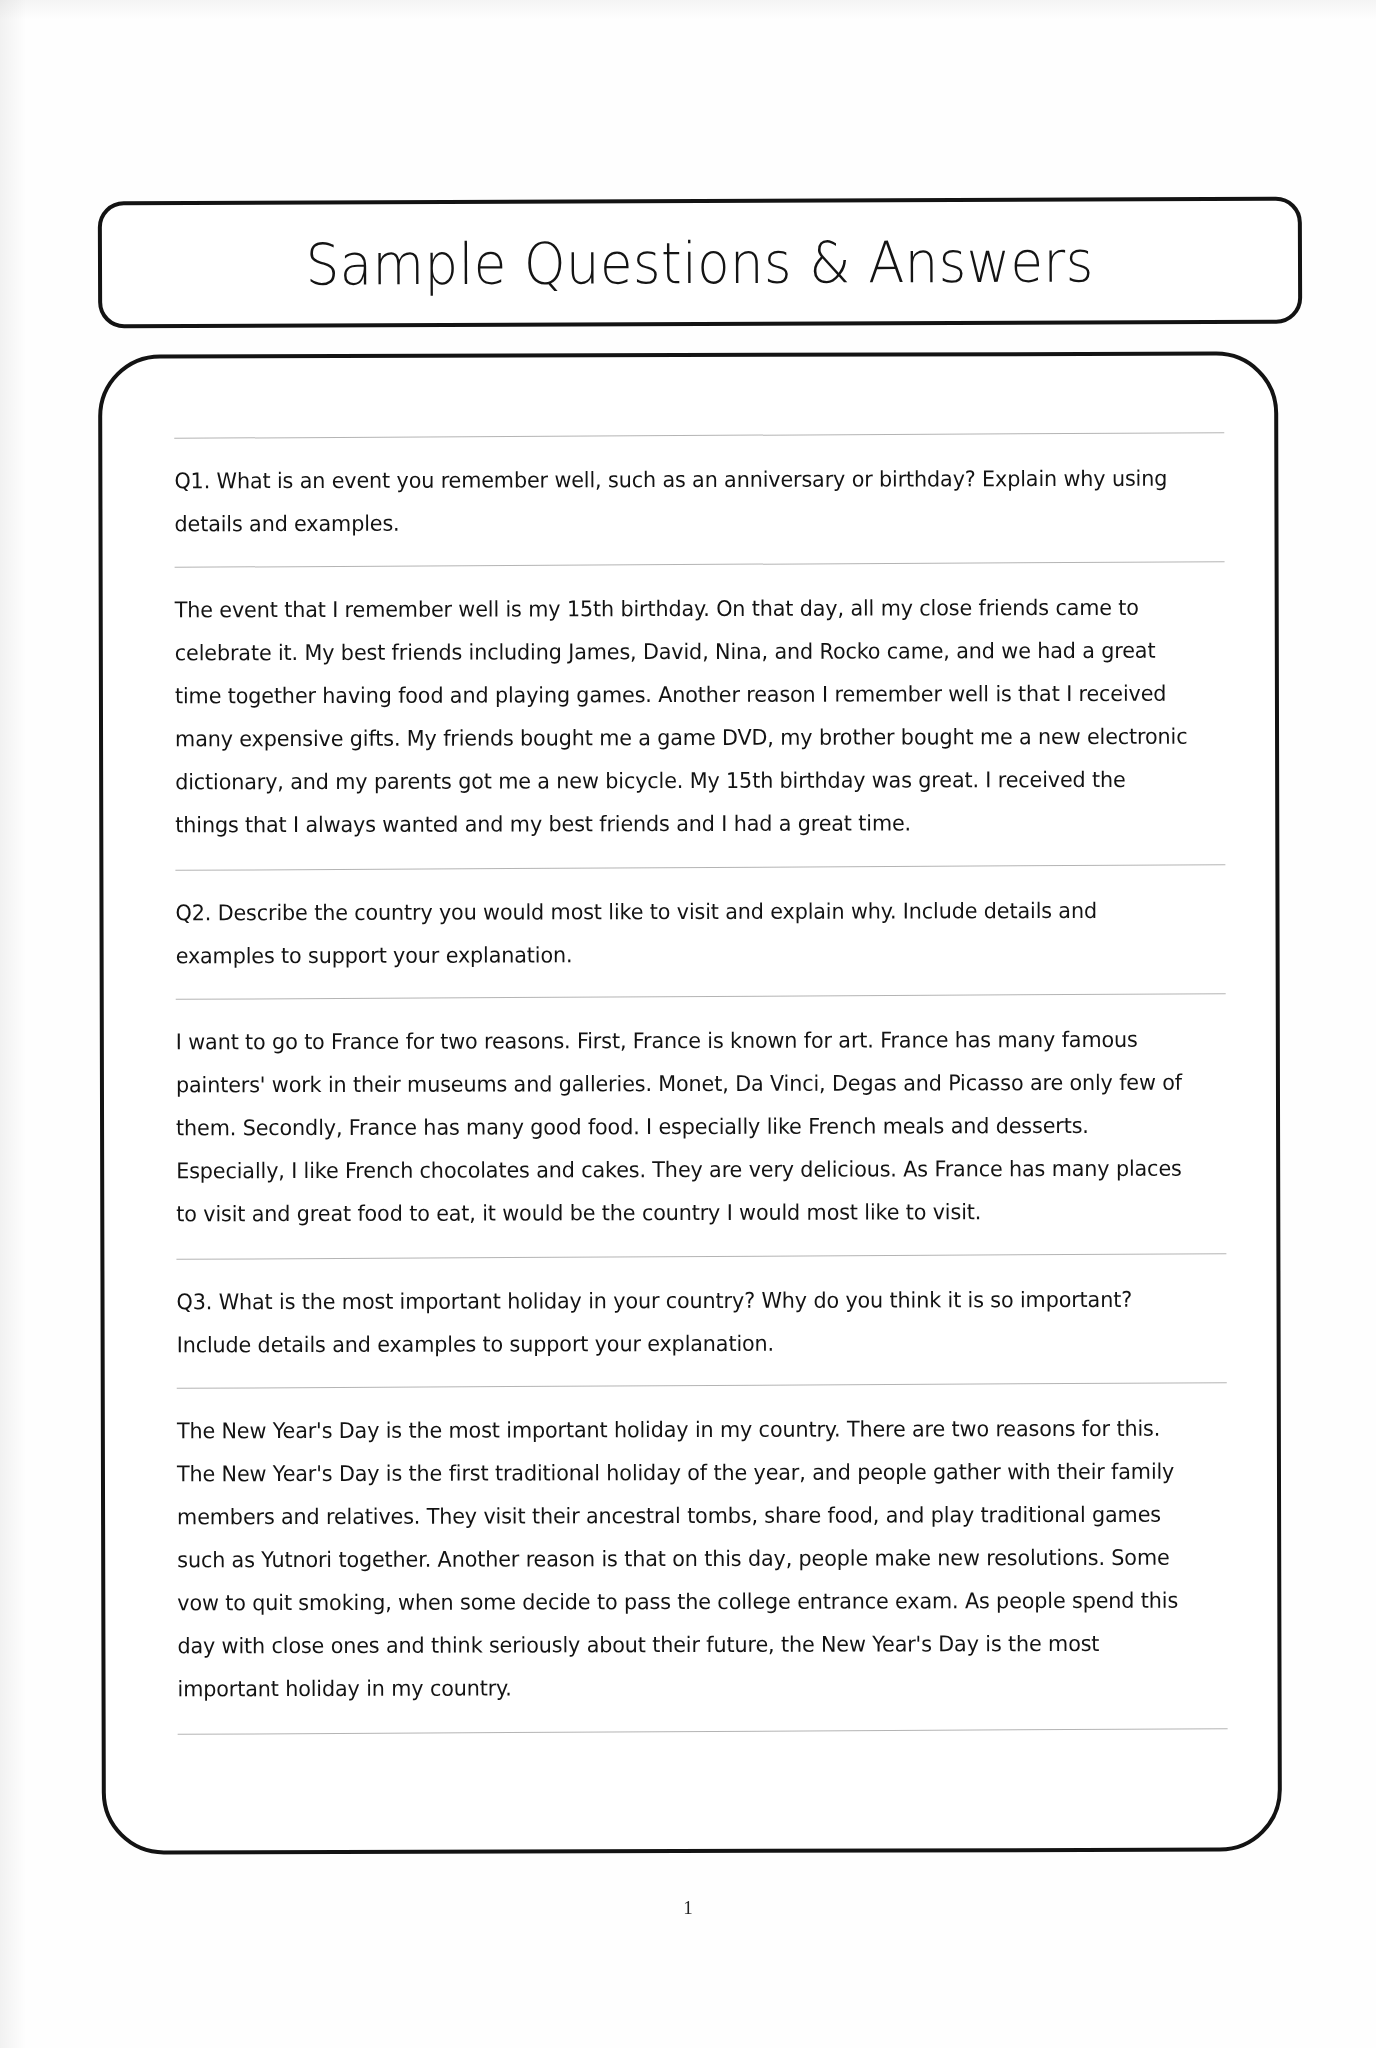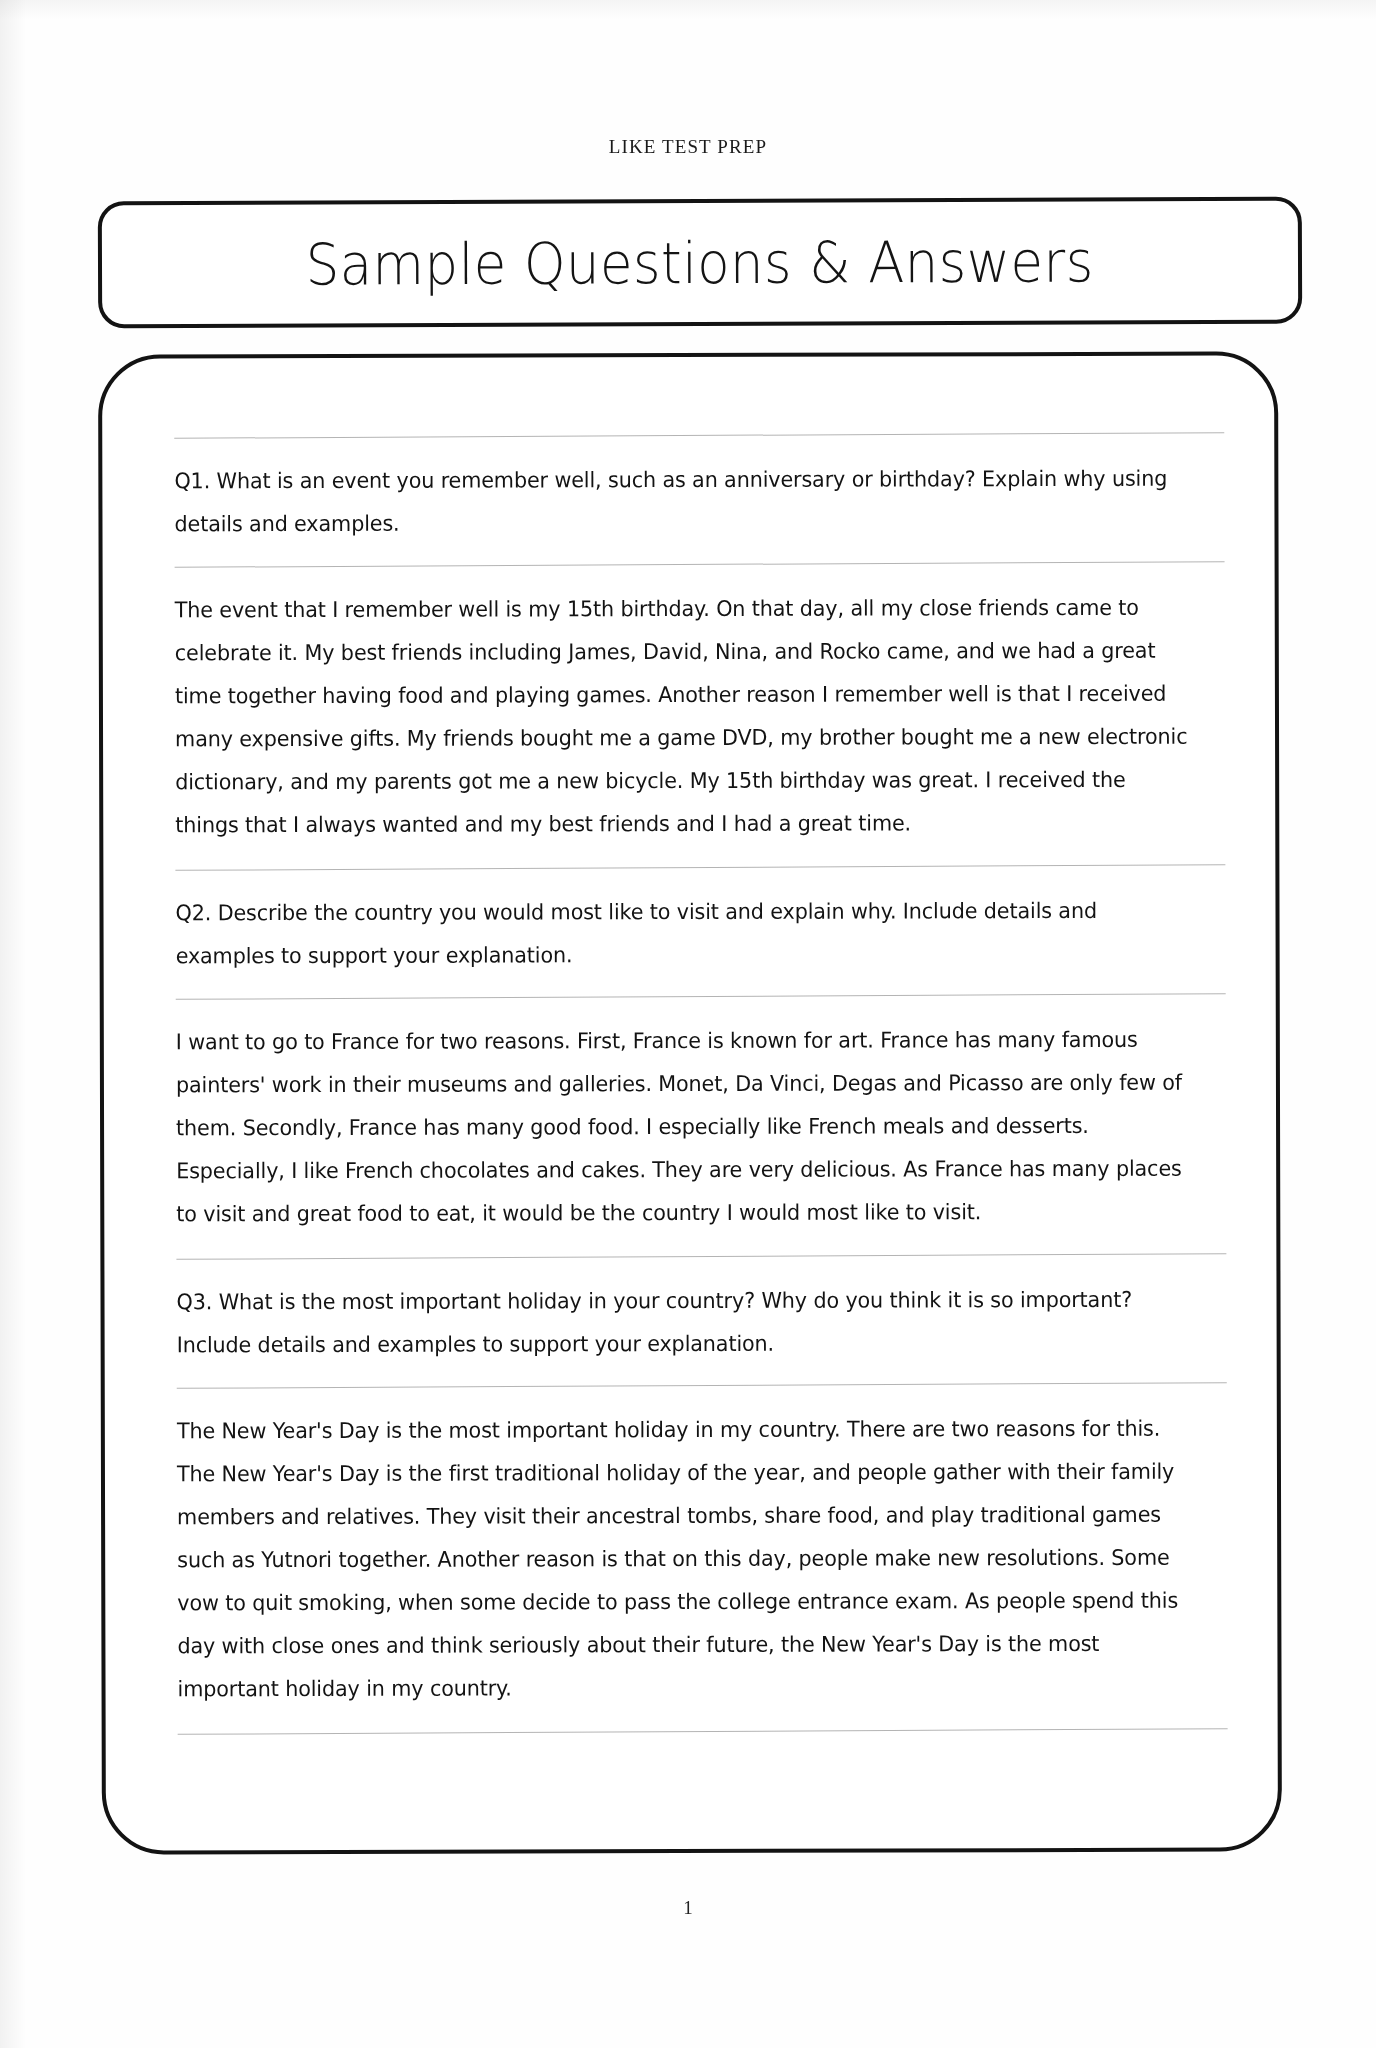--- a/index.html
+++ b/index.html
@@ -145,21 +145,20 @@
   }
 </style>
 </head>
 <body>
 
 <div class="page">
 
   <div class="scan-edge-top"></div>
   <div class="scan-edge-left"></div>
 
-  <div class="running-header">LIKE TEST PREP</div>
 
   <div class="title-box">
     <div class="title-text">Sample Questions &amp; Answers</div>
   </div>
 
   <div class="body-box">
     <div class="body-inner">
 
       <div class="block">
         <div class="rule tilt"></div>

